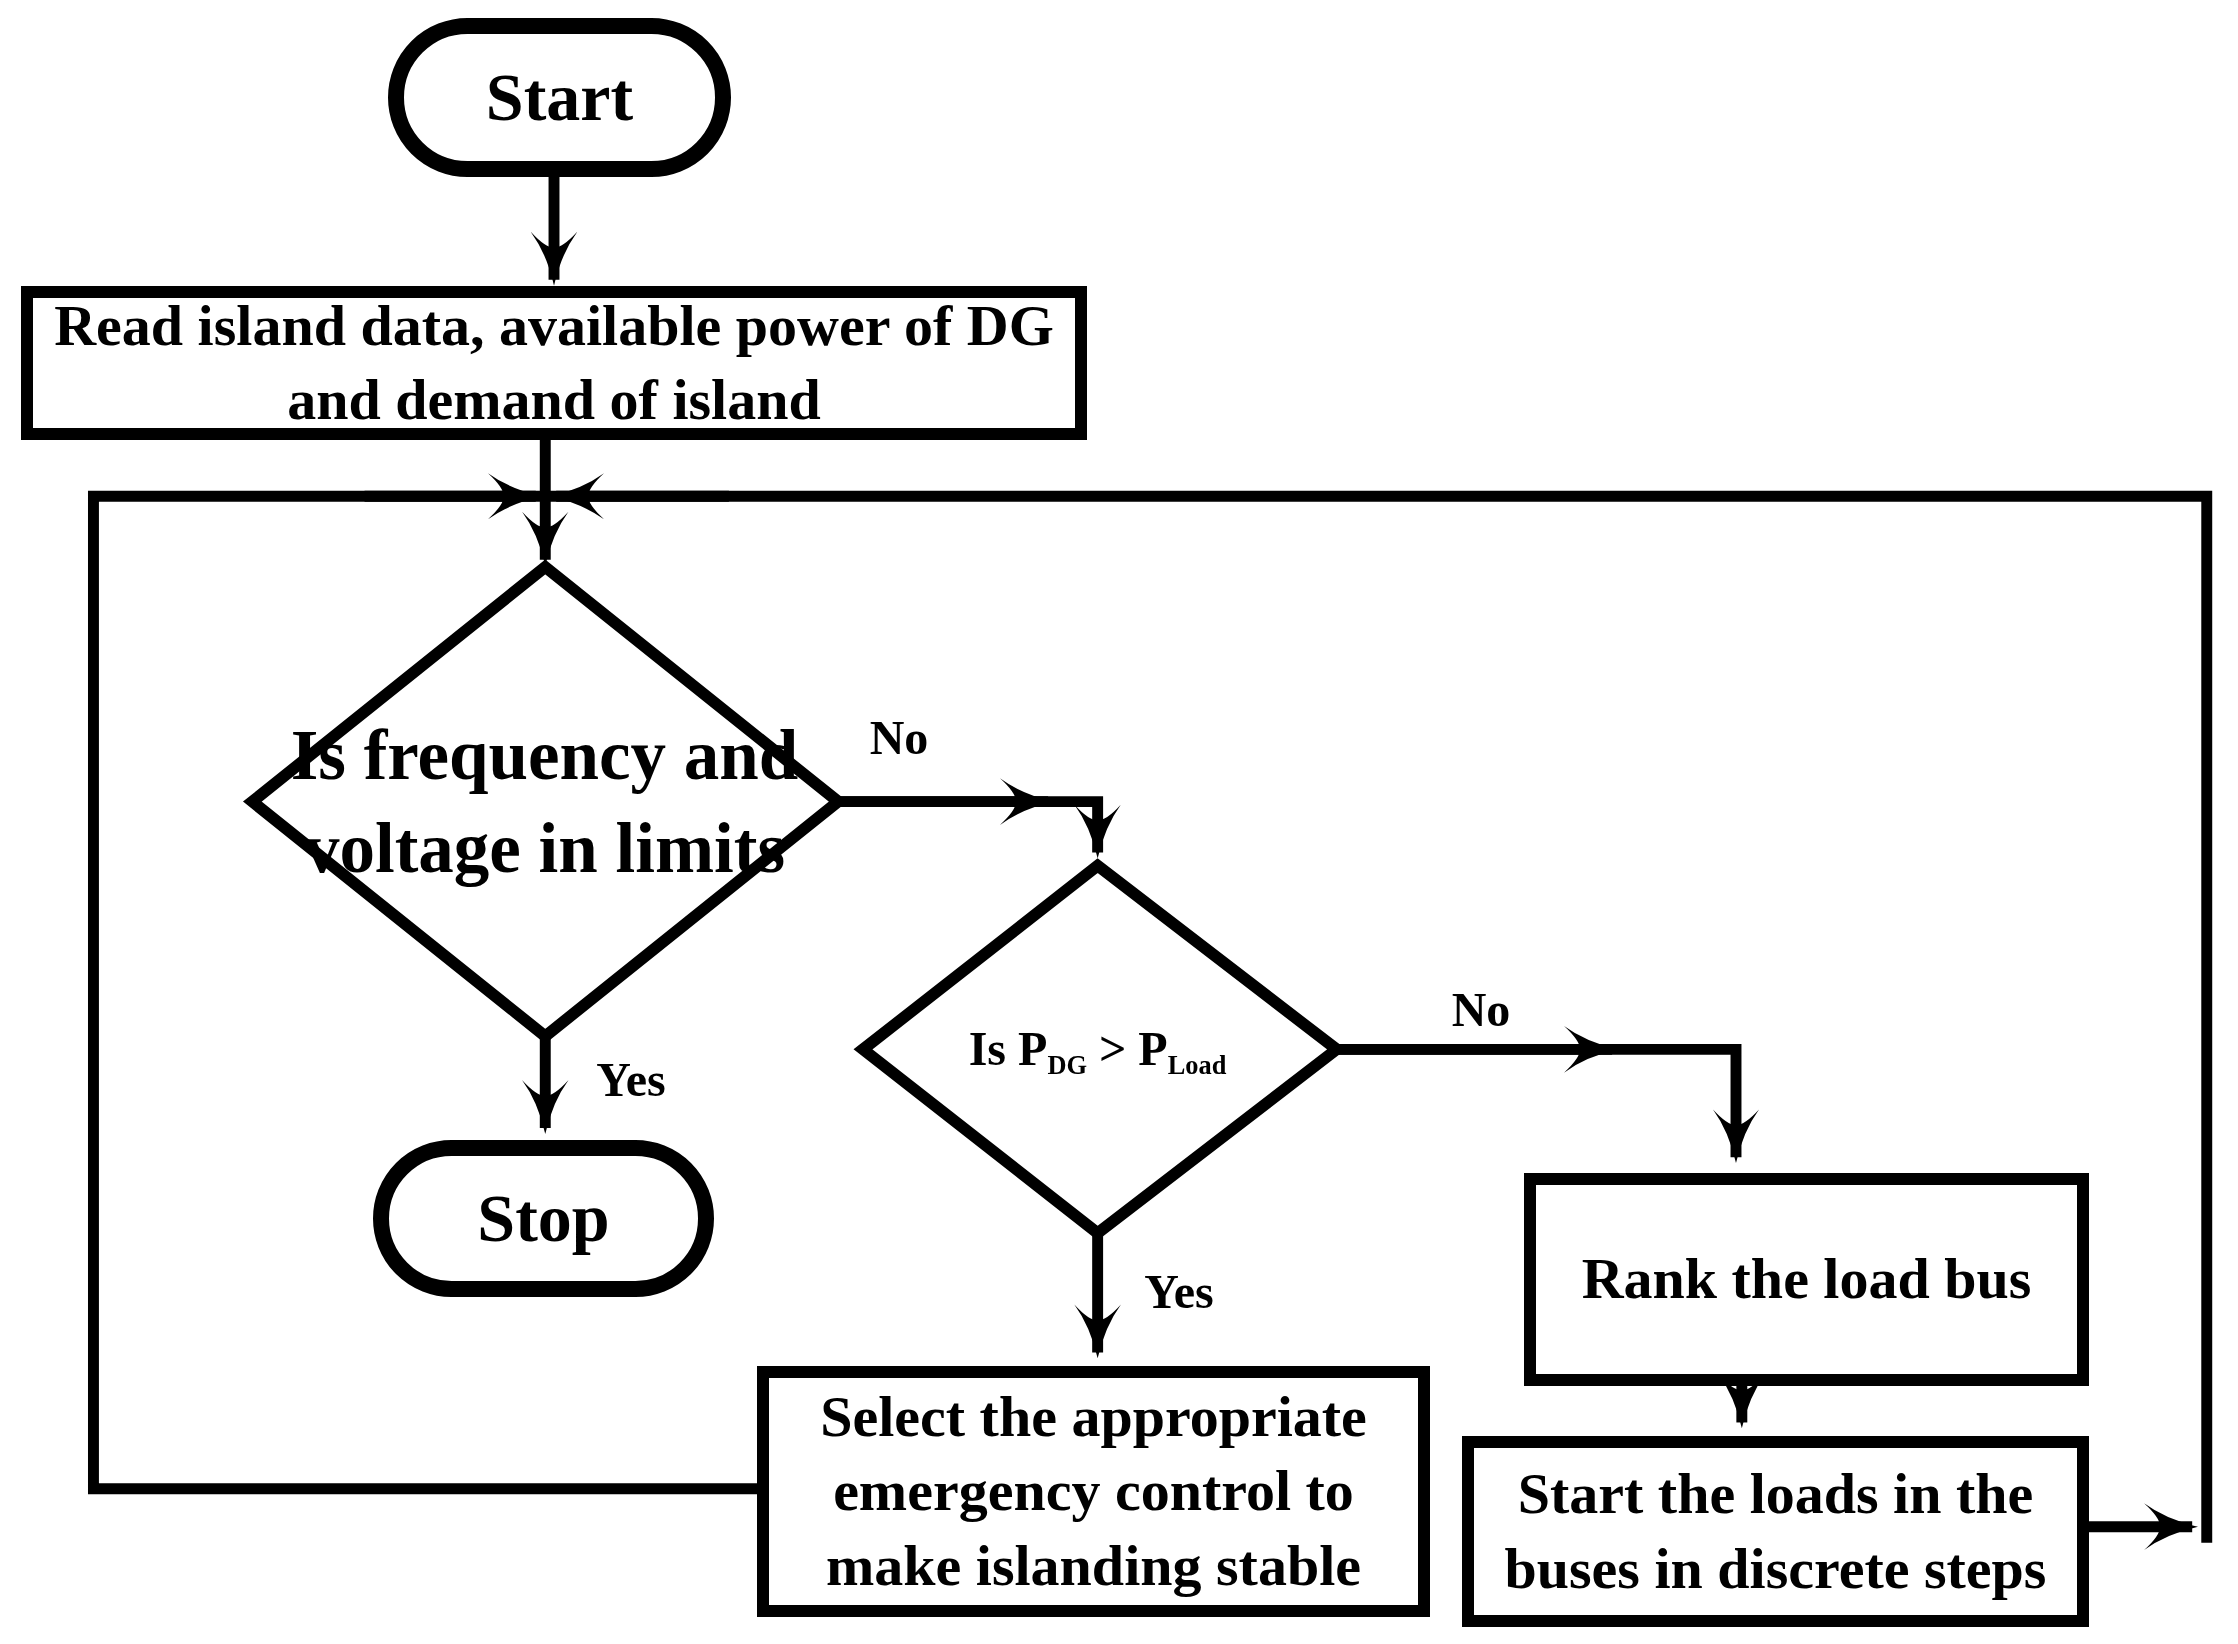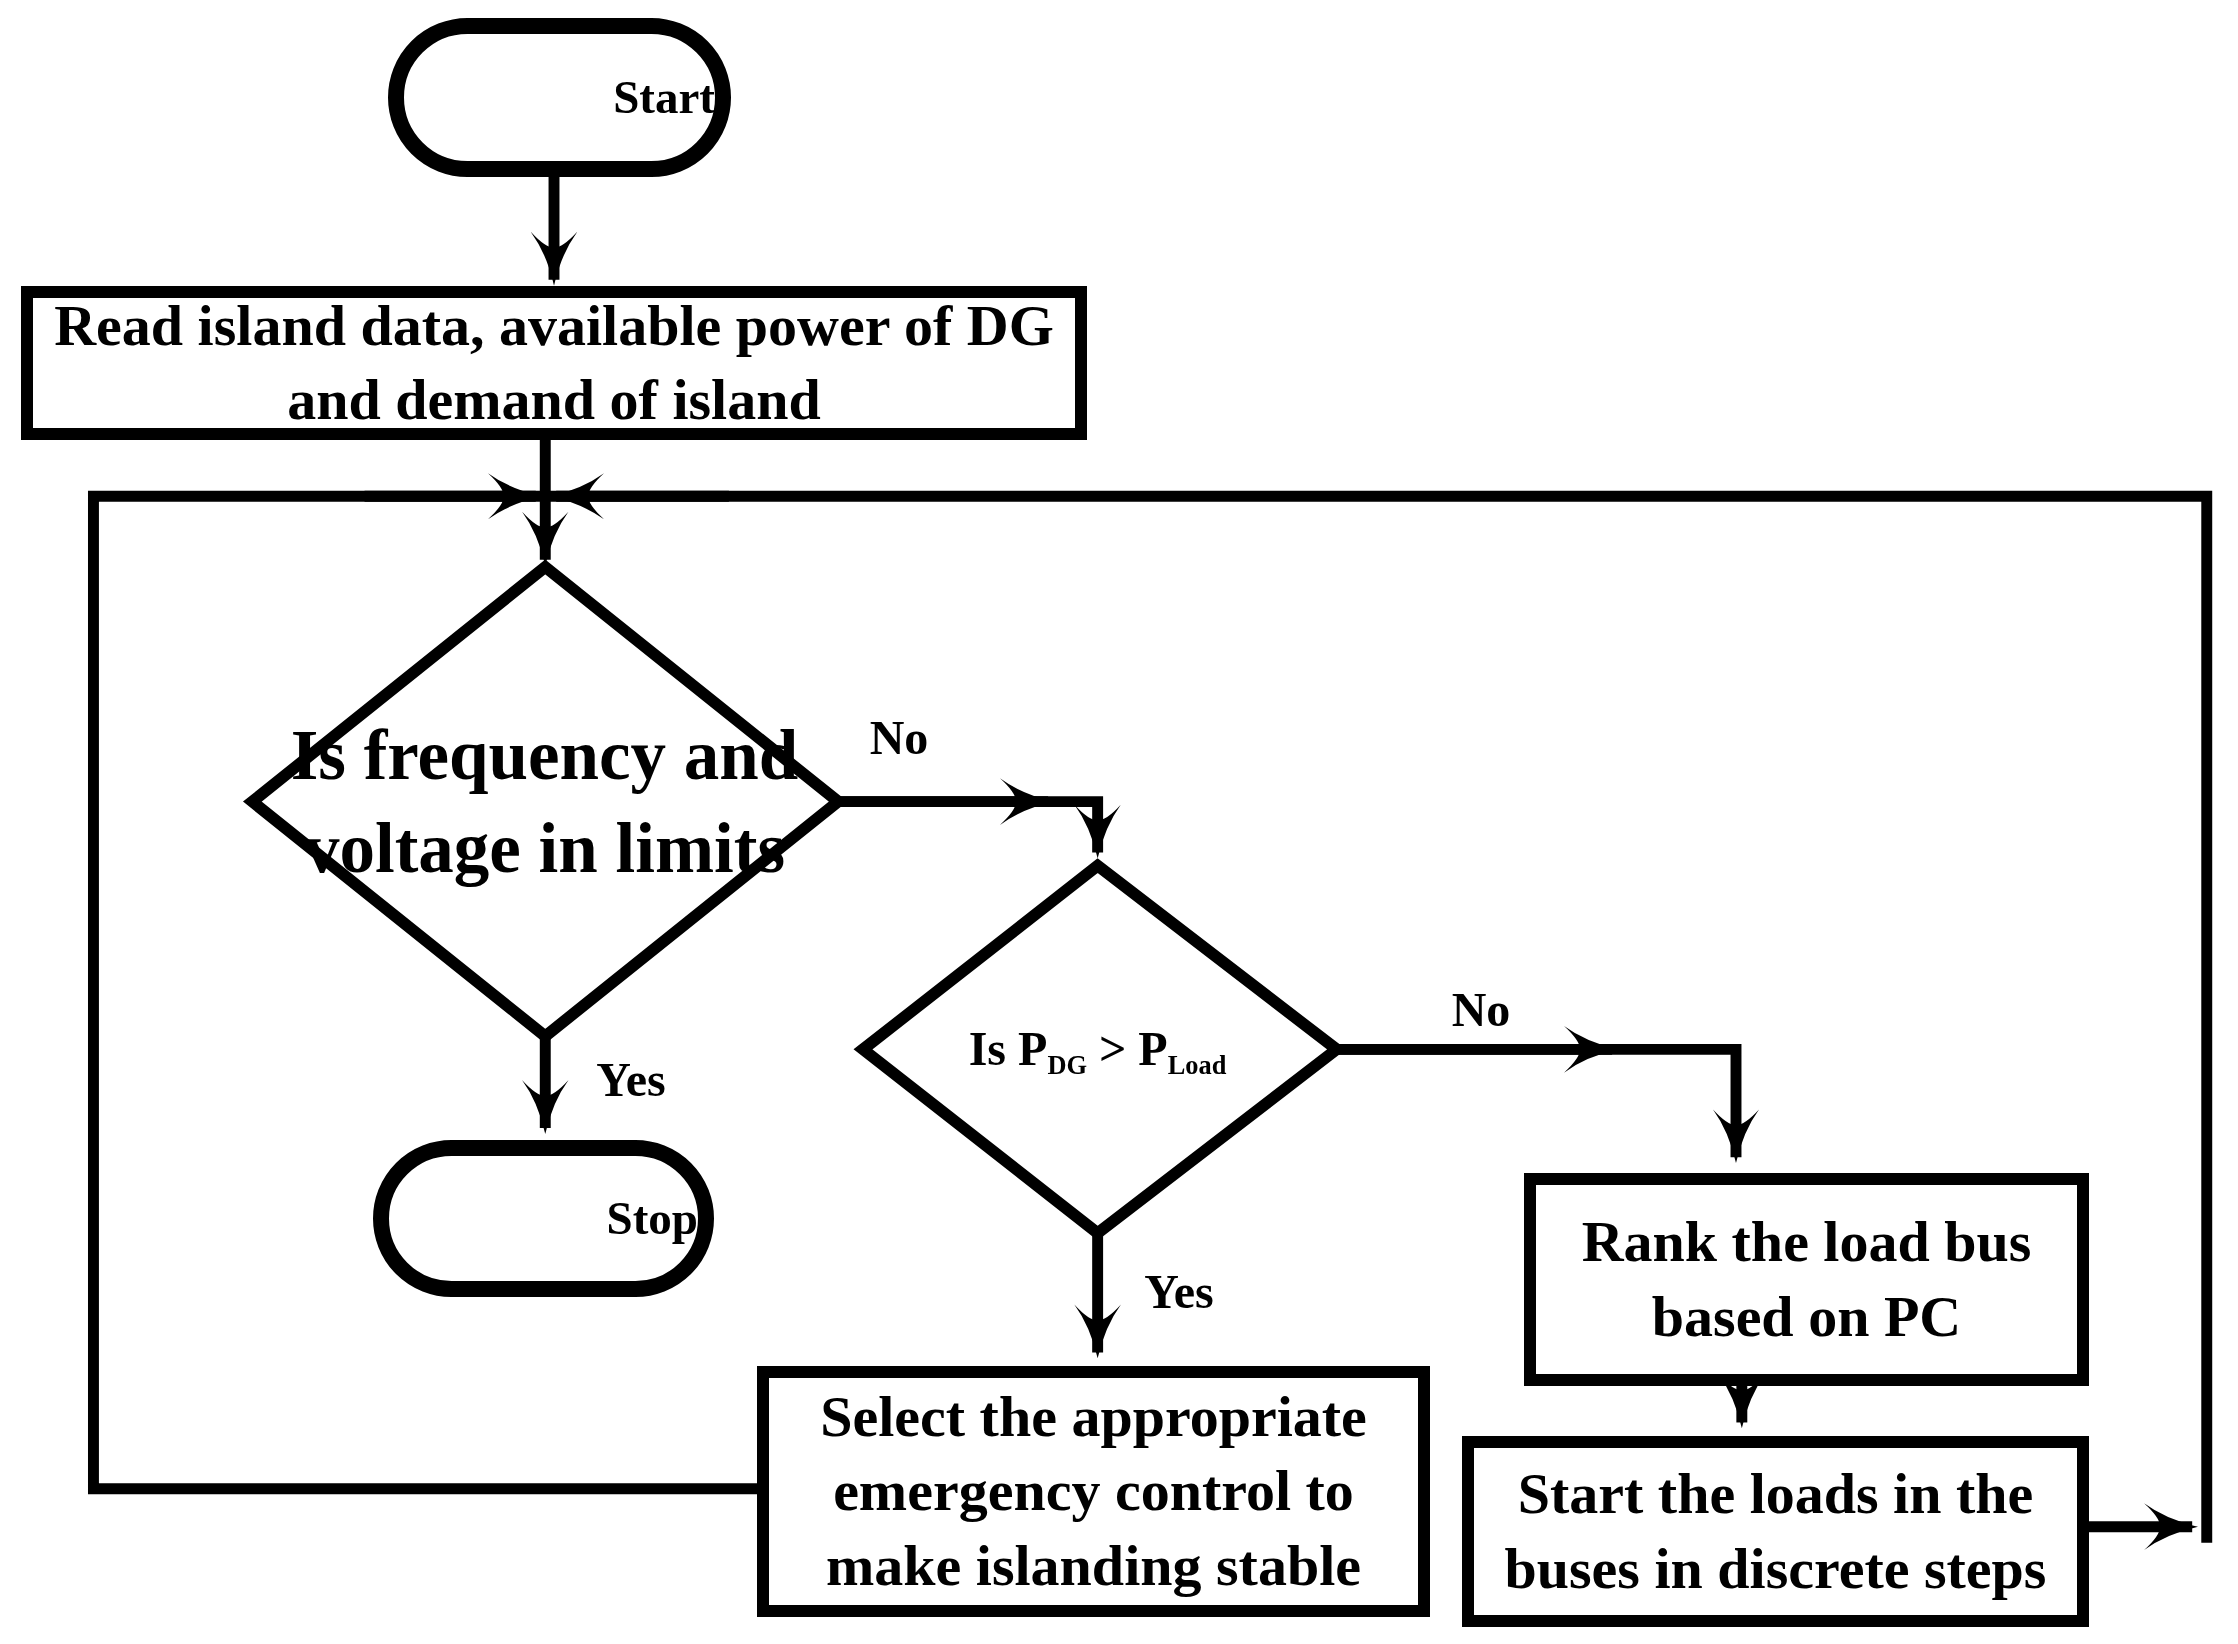--- a/index.html
+++ b/index.html
@@ -32,22 +32,21 @@
     align-items: center;
     justify-content: center;
     text-align: center;
     font-weight: bold;
     font-size: 58px;
     line-height: 1.28;
   }
   .terminal {
     border-width: 16px;
     border-radius: 86px;
-    font-size: 47px;
-    align-items: flex-end;
+    font-size: 68px;
   }
   .dtext {
     position: absolute;
     display: flex;
     flex-direction: column;
     align-items: center;
     justify-content: center;
     text-align: center;
     font-weight: bold;
     font-size: 71px;
@@ -131,21 +130,20 @@
   </div>
 
   <div class="node" style="left:757px; top:1366px; width:673px; height:251px;justify-content:center;">
     <span class="line">Select the appropriate</span>
     <span class="line">emergency control to</span>
     <span class="line">make islanding stable</span>
   </div>
 
   <div class="node" style="left:1524px; top:1173px; width:565px; height:213px;align-items:center;">
     <span class="line">Rank the load bus</span>
-    <span class="line">based on PC</span>
   </div>
 
   <div class="node" style="left:1462px; top:1436px; width:627px; height:191px;">
     <span class="line">Start the loads in the</span>
     <span class="line">buses in discrete steps</span>
   </div>
 
   <div class="edge-label" style="left:631px; top:1079px;">Yes</div>
   <div class="edge-label" style="left:899px; top:737px;">No</div>
   <div class="edge-label" style="left:1179px; top:1291px;">Yes</div>

